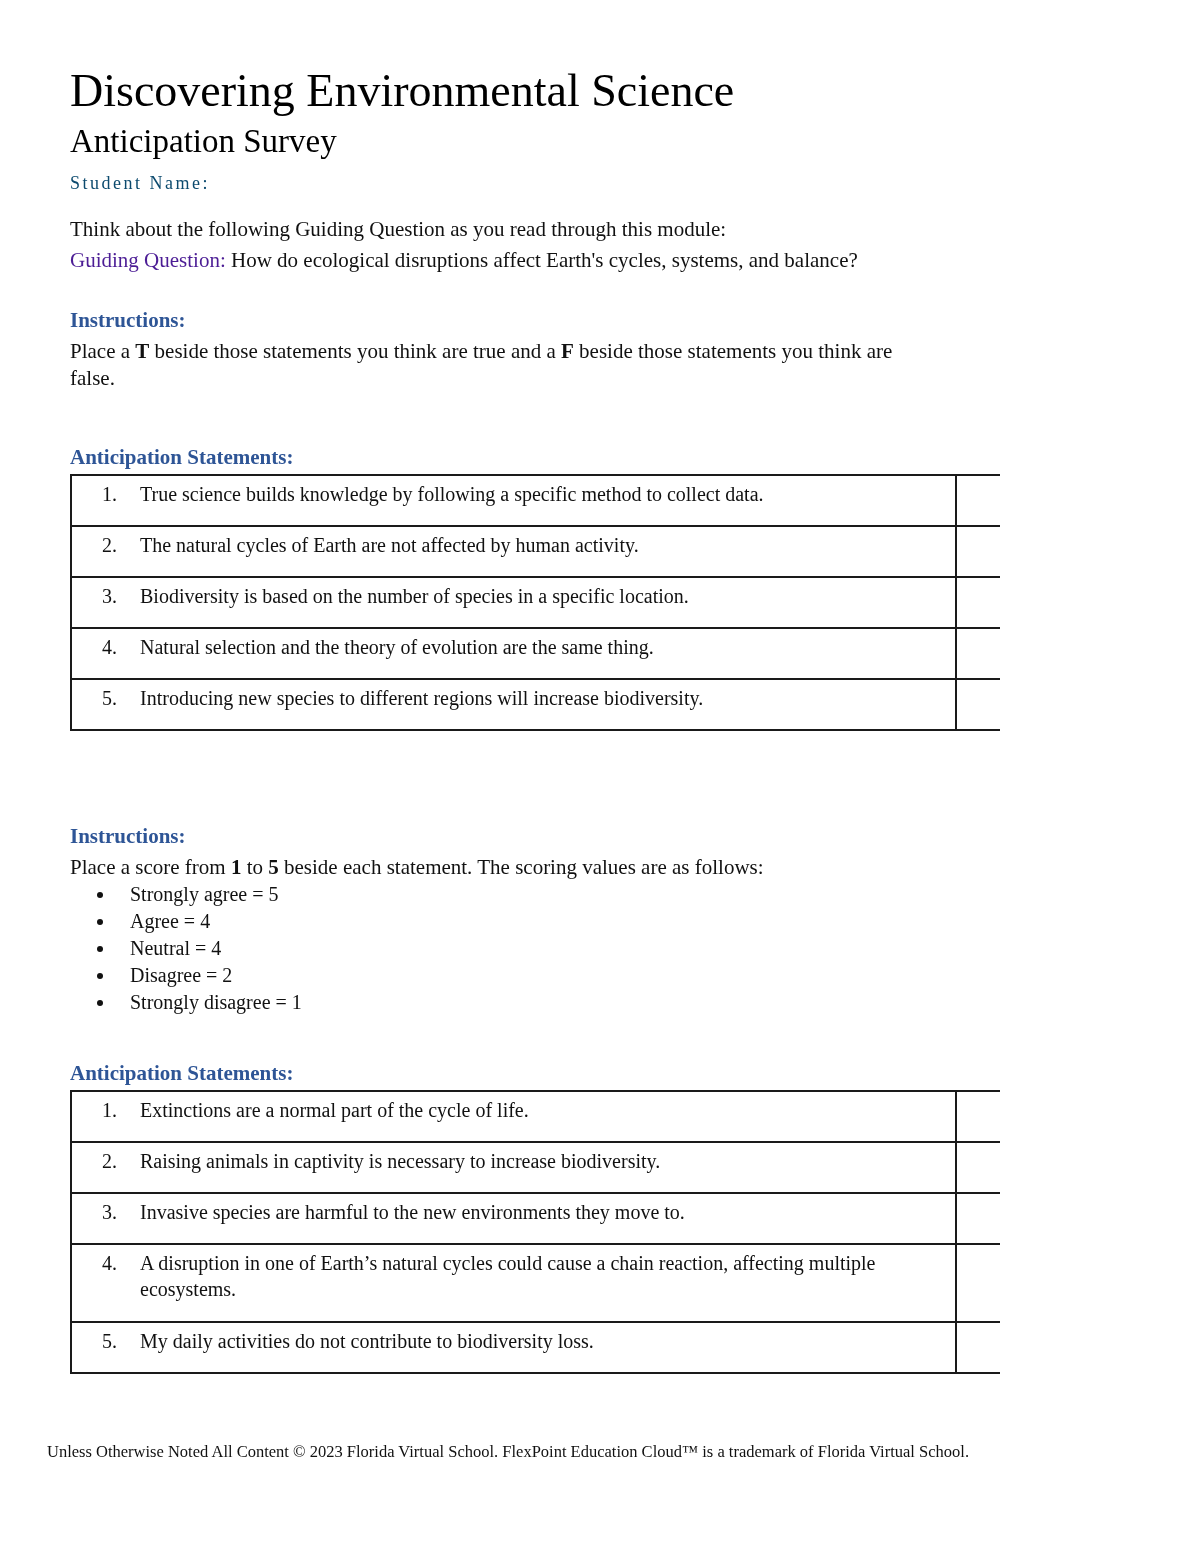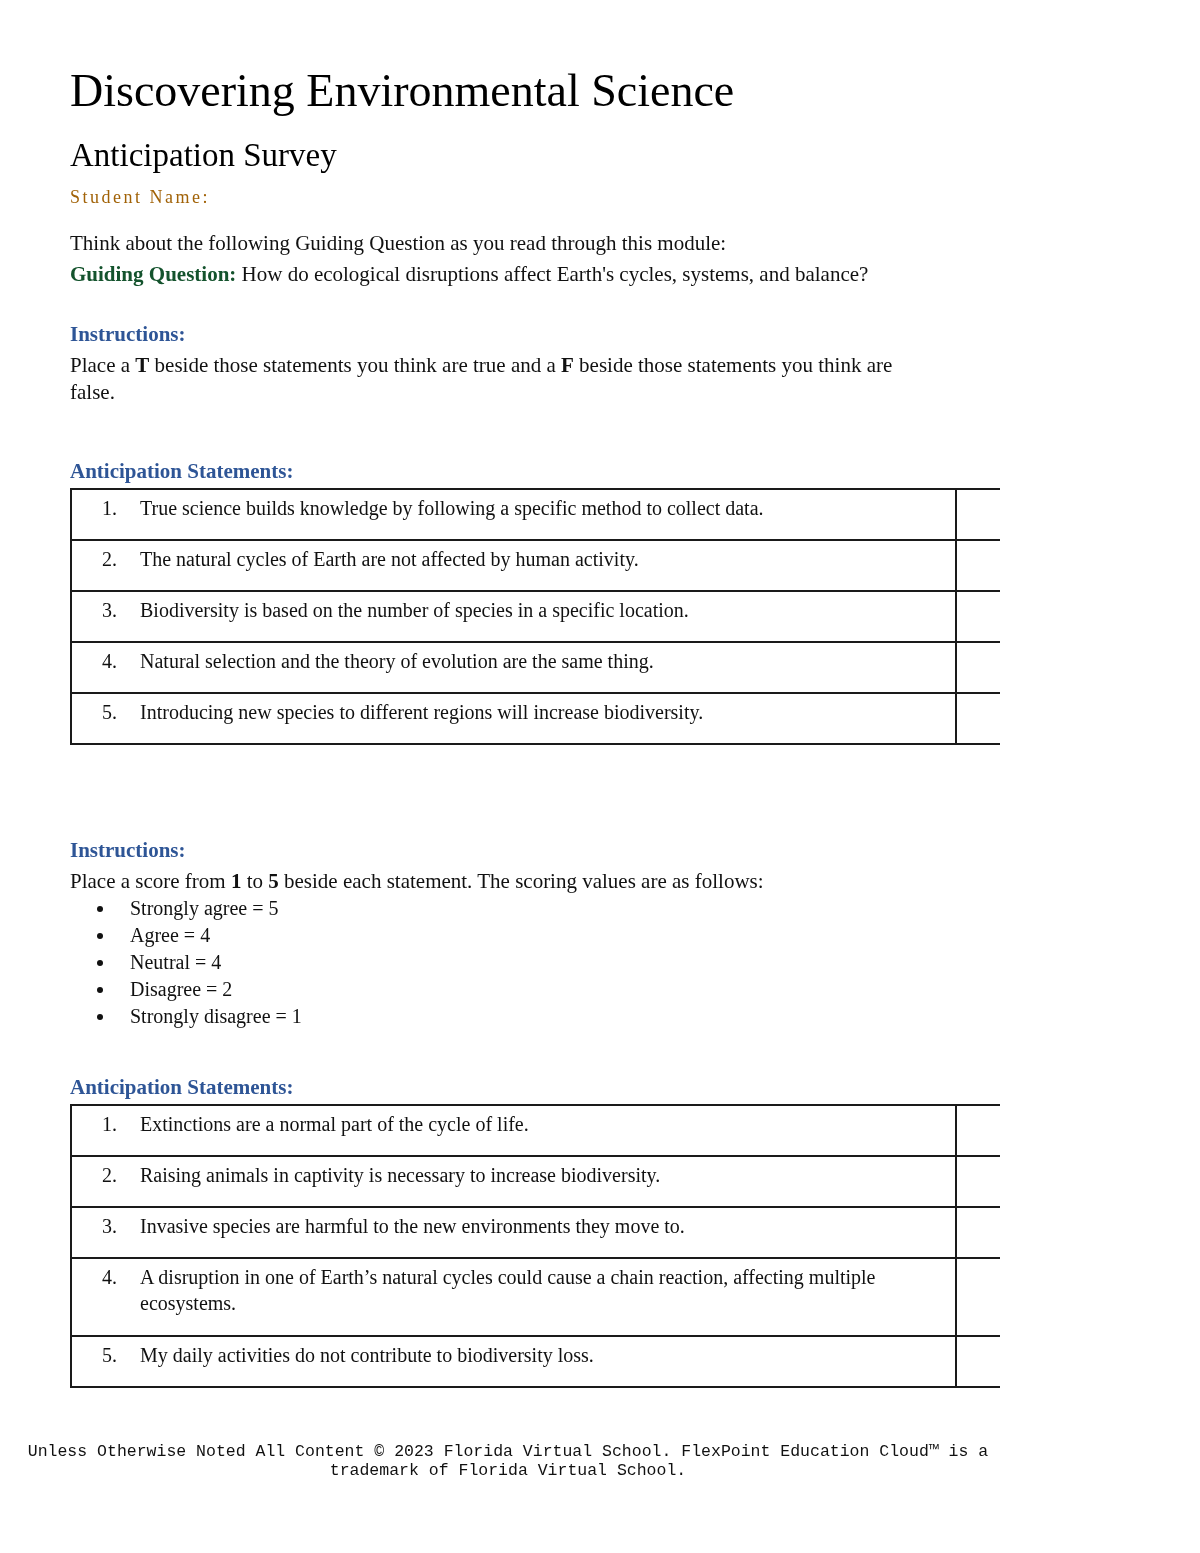--- a/index.html
+++ b/index.html
@@ -8,25 +8,25 @@
     position:relative;
     width:1000px; height:1553px;
     background:#ffffff;
     font-family:"Liberation Serif", serif;
     color:#111111;
     overflow:hidden;
   }
   .content { padding:66px 72px 0 70px; }
 
   .title { font-size:46px; line-height:1.08; font-weight:400; color:#000; }
-  .subtitle { font-size:33px; line-height:1.2; font-weight:400; margin-top:20px; color:#000; }
-  .student-name { font-size:18px; margin-top:12px; color:#a16207; letter-spacing:2.5px; }
+  .subtitle { font-size:33px; line-height:1.2; font-weight:400; margin-top:6px; color:#000; }
+  .student-name { font-size:18px; margin-top:12px; color:#0c4a6e; letter-spacing:2.5px; }
 
   .para { margin-top:20px; font-size:21px; line-height:31px; }
-  .blue { color:#14532d; font-weight:bold; }
+  .blue { color:#4c1d95; font-weight:normal; }
 
   .h-blue { margin-top:31px; font-size:21px; line-height:27px; color:#2E5596; font-weight:bold; }
   .body-line { margin-top:4px; font-size:21px; line-height:27px; }
   b.inline { font-weight:bold; }
 
   .stmt-heading { margin-top:52px; }
   .stmt-heading2 { margin-top:44px; }
 
   table.stmt-table {
     margin-top:3px;
@@ -55,21 +55,21 @@
     font-size:20px;
     line-height:27px;
   }
   ul.scoring li { padding-left:14px; }
 
   .footer {
     position:absolute;
     left:16px; right:0;
     top:1442px;
     text-align:center;
-    font-family:Liberation Mono, monospace;
+    font-family:Liberation Serif, serif;
     font-size:16.5px;
     color:#111;
   }
 </style>
 </head>
 <body>
 
 <div class="page">
   <div class="content">
 

